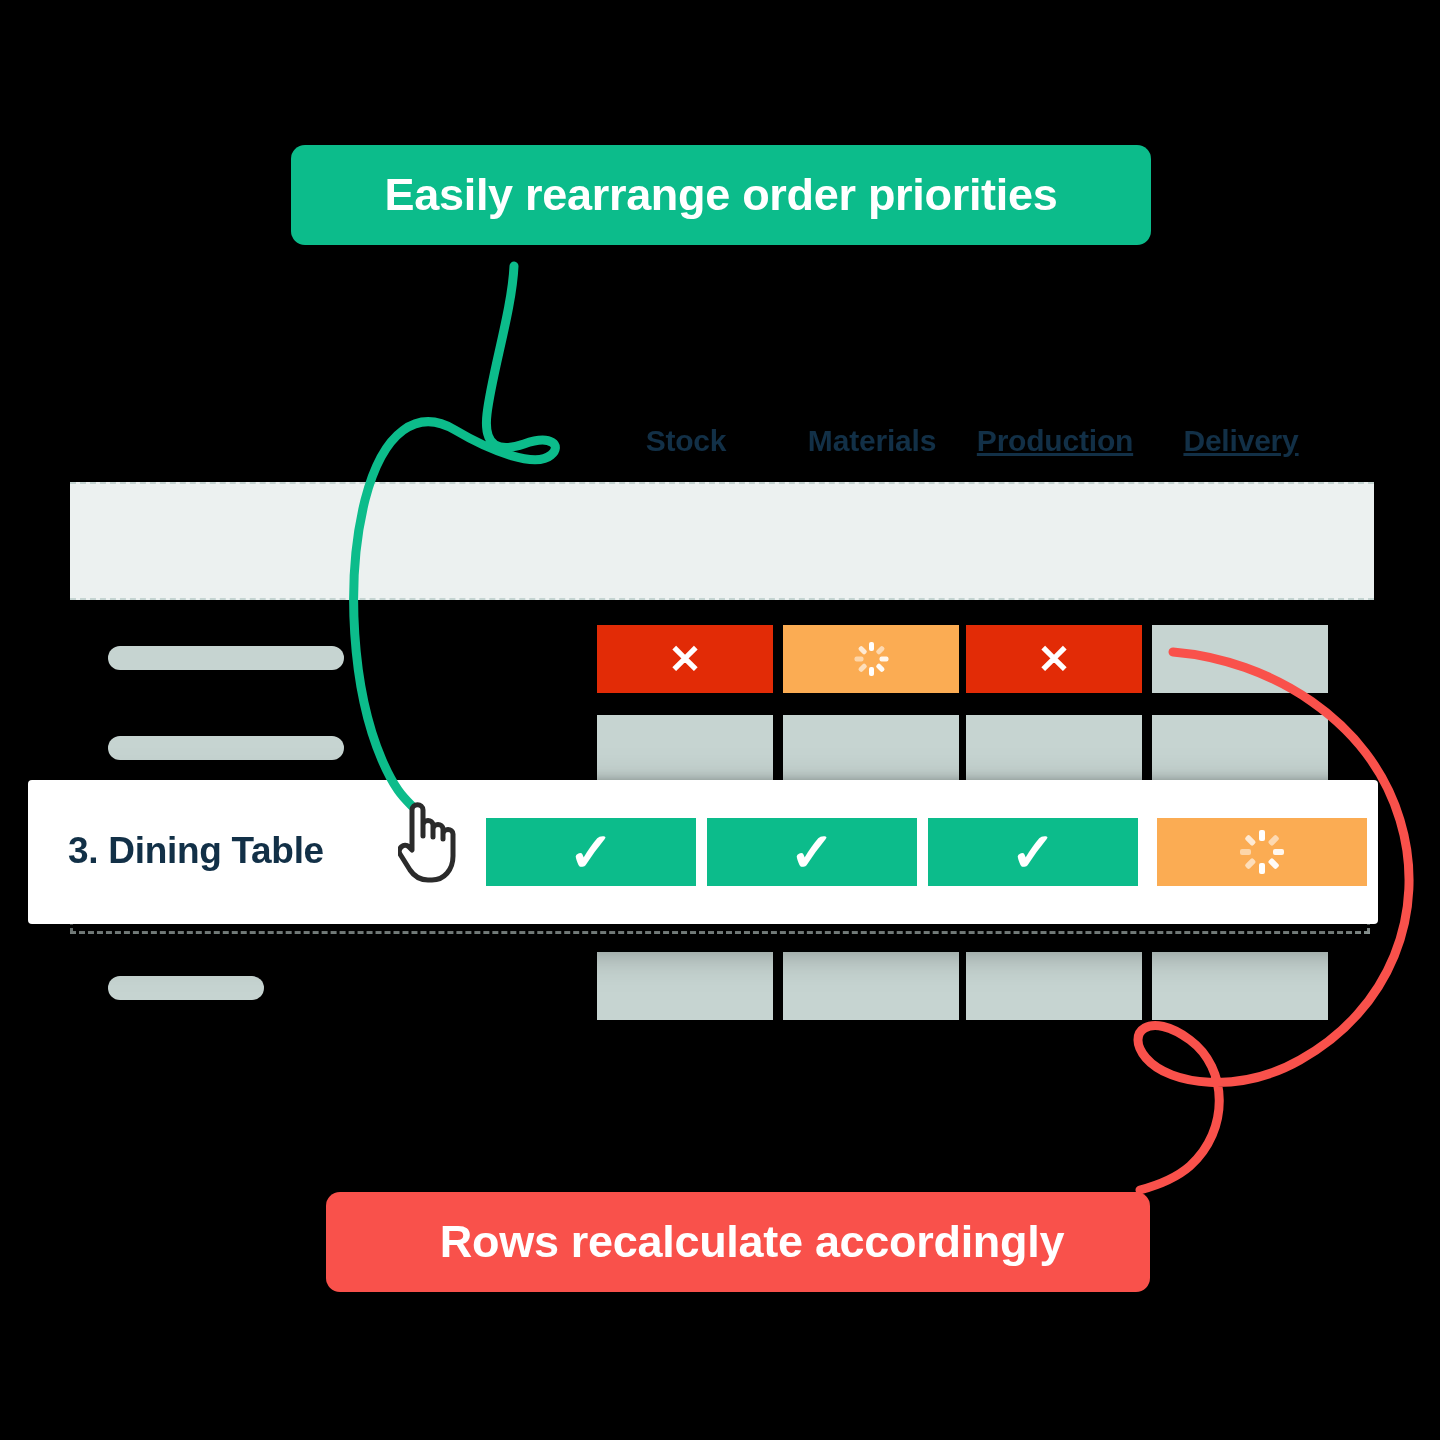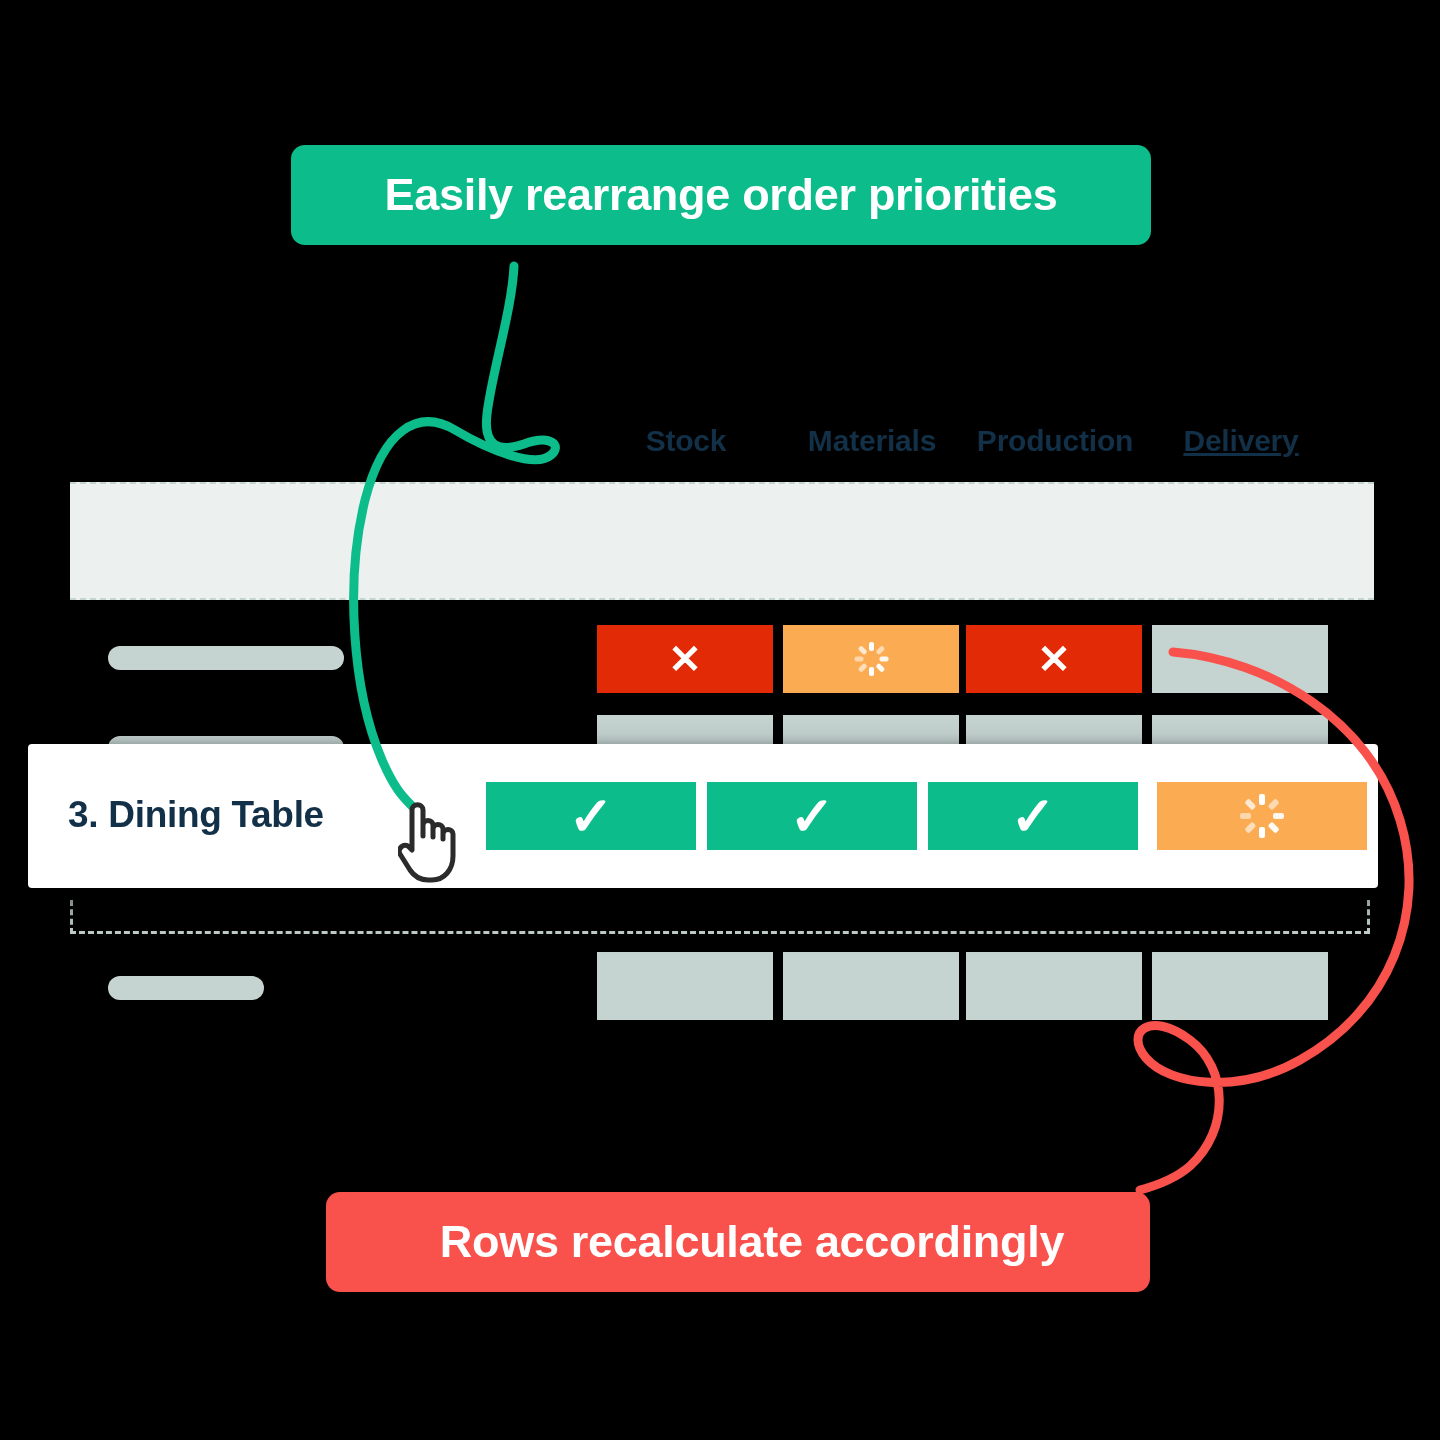--- a/index.html
+++ b/index.html
@@ -142,21 +142,21 @@
     height: 34px;
     border: 3px dashed #C6D4D1;
     border-top: none;
     box-sizing: border-box;
   }
 
   
   #drag-row {
     position: absolute;
     left: 28px;
-    top: 744px;
+    top: 780px;
     width: 1350px;
     height: 144px;
     background: #ffffff;
     border-radius: 4px;
     box-shadow: 0 18px 42px rgba(0,0,0,0.55), 0 4px 14px rgba(0,0,0,0.4);
   }
   #drag-row-label {
     position: absolute;
     left: 40px;
     top: 50px;
@@ -177,21 +177,21 @@
 </style>
 </head>
 <body>
 
 <div id="stage">
 
   <div id="table-area">
 
     <div class="col-head" style="left:600px; width:172px;">Stock</div>
     <div class="col-head" style="left:786px; width:172px;">Materials</div>
-    <div class="col-head" style="left:967px; width:176px;">Production</div>
+    <div class="col-head" style="left:967px; width:176px;text-decoration:underline;">Production</div>
     <div class="col-head" style="left:1153px; width:176px;text-decoration:underline;">Delivery</div>
 
     <div id="top-band"></div>
 
     <div class="skel" style="left:108px; top:646px; width:236px; height:24px;"></div>
     <div class="skel" style="left:108px; top:736px; width:236px; height:24px;"></div>
     <div class="skel" style="left:108px; top:976px; width:156px; height:24px;"></div>
 
     <div class="cell red" style="left:597px; top:625px; width:176px; height:68px;">
       <span class="glyph-x">✕</span>

